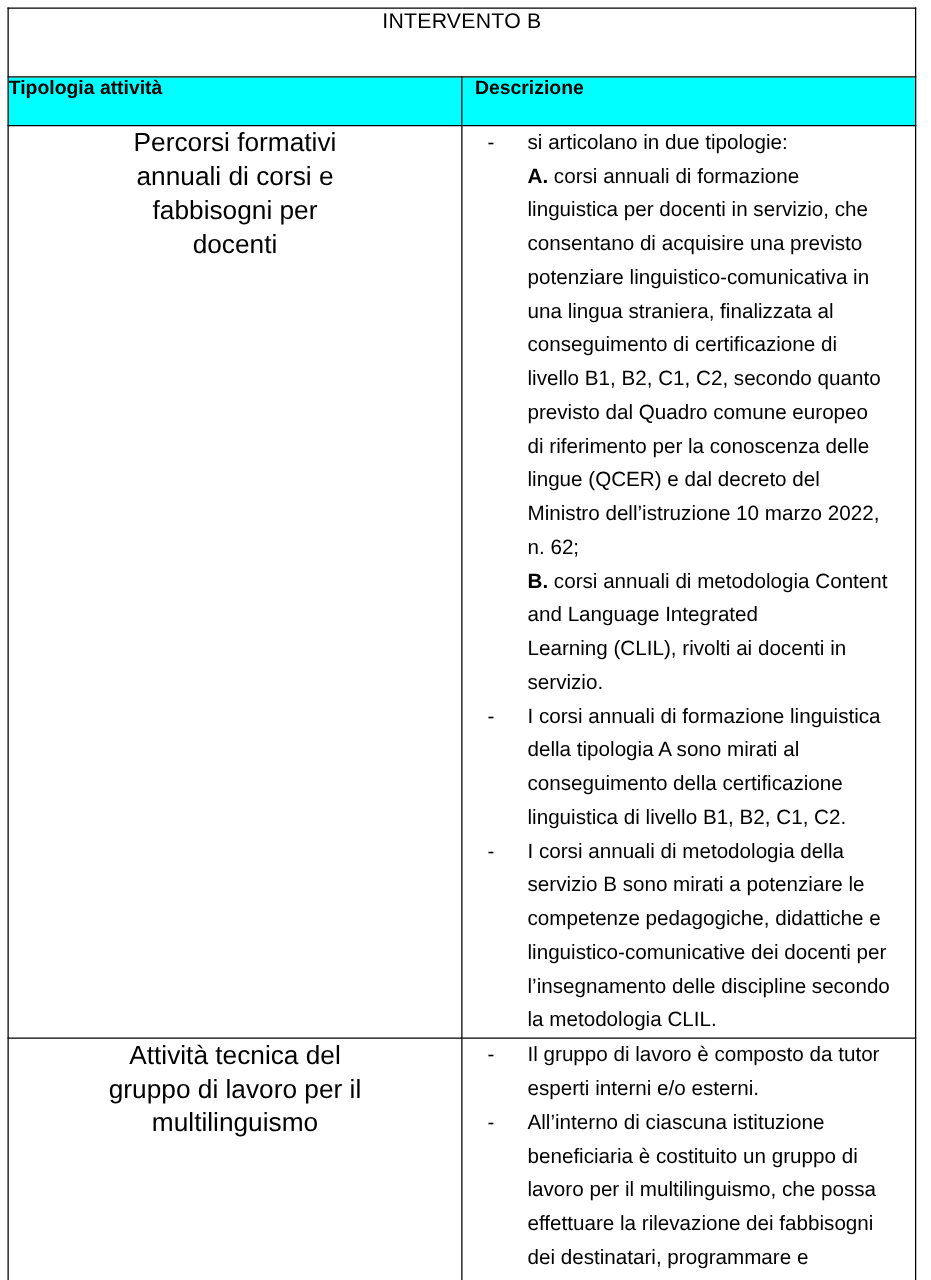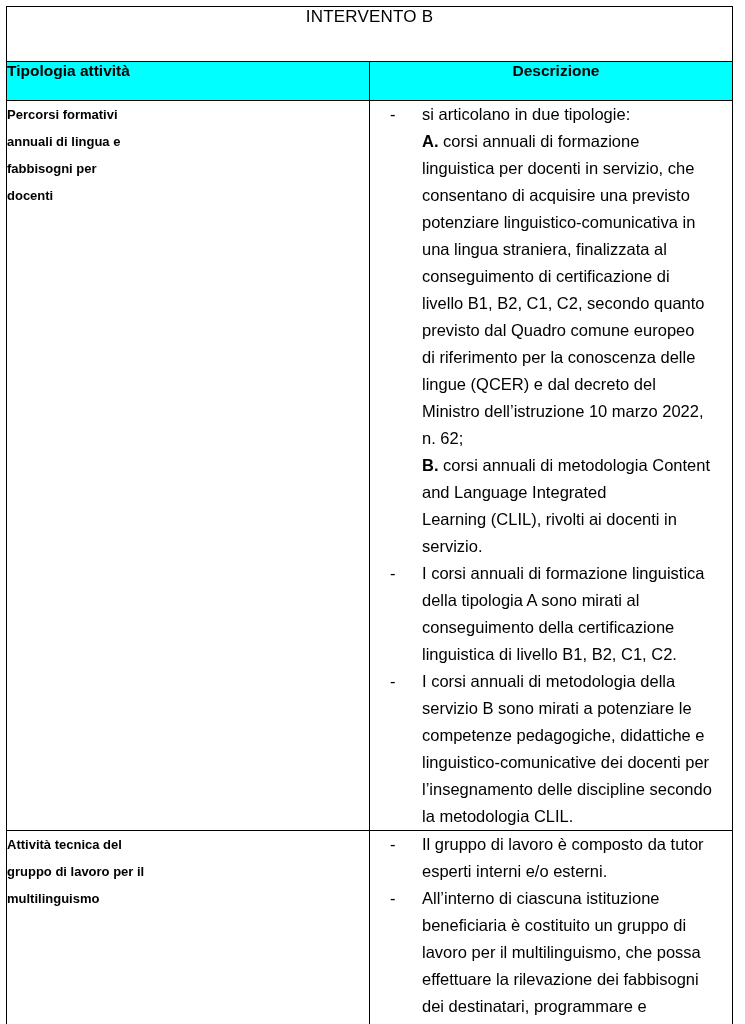--- a/index.html
+++ b/index.html
@@ -54,28 +54,28 @@
   
   .hdr-cell {
     background: #00FFFF !important;
     height: 38px;
     vertical-align: middle;
     font-size: 15.5px;
     font-weight: bold;
     padding: 2px 8px;
   }
   .hdr-cell.center { text-align: left; }
-  .hdr-cell.left   { text-align: center; padding-left: 10px; }
+  .hdr-cell.left   { text-align: left; padding-left: 10px; }
 
   
   .col-type {
     width: 365px;
-    text-align: left;
-    font-weight: bold;
-    font-size: 13px;
+    text-align: center;
+    font-weight: normal;
+    font-size: 21px;
     line-height: 27px;
     padding: 9px 26px 14px 26px;
   }
   .col-desc {
     width: 356px;
     font-size: 16.5px;
     line-height: 27px;
     padding: 8px 12px 14px 10px;
   }
 
@@ -116,21 +116,21 @@
       <tr>
         <td class="title-cell" colspan="2">INTERVENTO B</td>
       </tr>
       <tr>
         <th class="hdr-cell center">Tipologia attività</th>
         <th class="hdr-cell left">Descrizione</th>
       </tr>
       <tr>
         <td class="col-type">
             <span class="ln" style="display: block;">Percorsi formativi</span>
-            <span class="ln" style="display: block;">annuali di lingua e</span>
+            <span class="ln" style="display: block;">annuali di corsi e</span>
             <span class="ln" style="display: block;">fabbisogni per</span>
             <span class="ln" style="display: block;">docenti</span>
           </td>
         <td class="col-desc">
             <ul class="blist">
               <li class="bitem">
                 <span class="bdash">-</span>
                 <span class="bbody">
                   <span class="ln">si articolano in due tipologie:</span>
                   <span class="ln"><span class="lbl">A.</span> corsi annuali di formazione</span>

